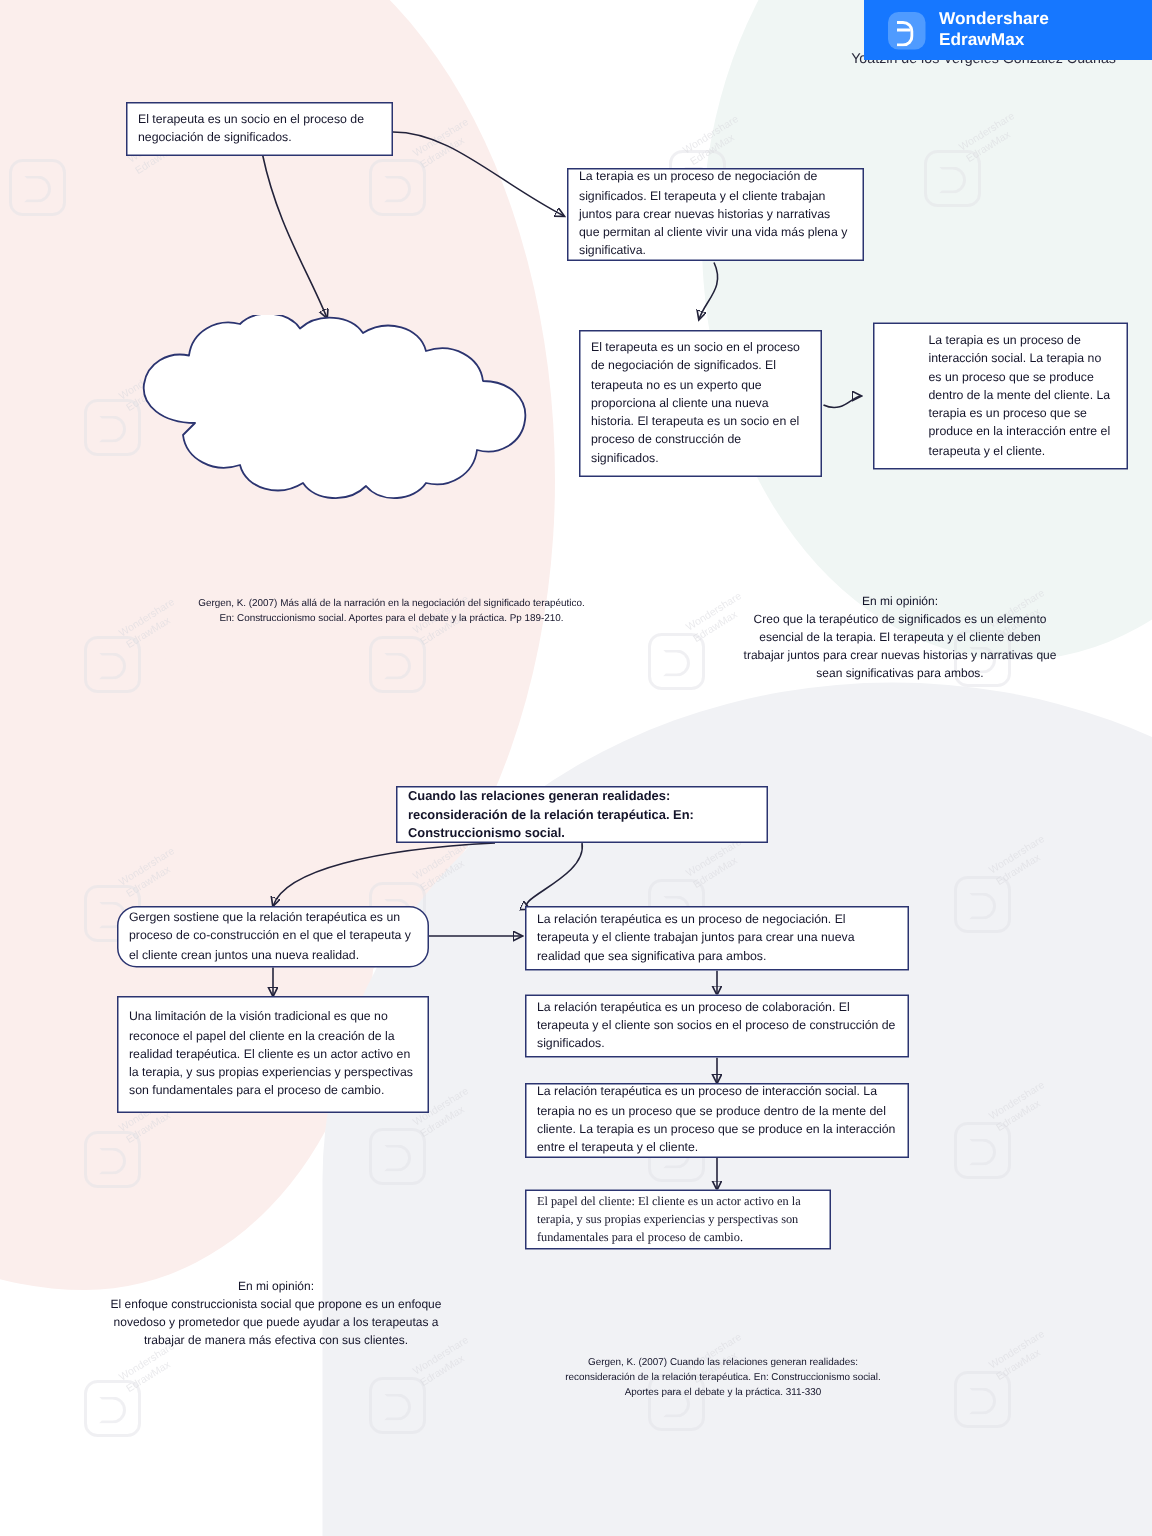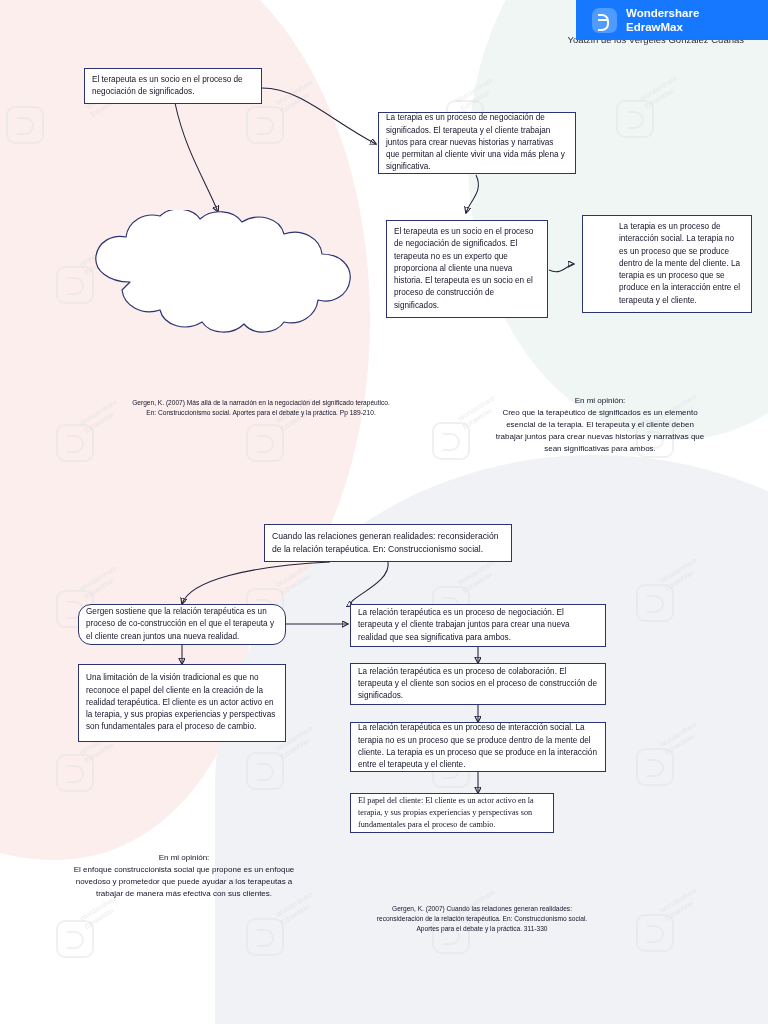--- a/index.html
+++ b/index.html
@@ -161,21 +161,21 @@
     display: flex;
     align-items: center;
     justify-content: center;
     text-align: left;
     font-size: 8.2px;
     line-height: 1.5;
     padding: 5px 7px;
     color: #14142a;
   }
   .node.bold {
-    font-weight: normal;
+    font-weight: bold;
     font-size: 8.6px;
   }
   .cloud {
     position: absolute;
     display: flex;
     align-items: center;
     justify-content: center;
     text-align: center;
     font-size: 8.2px;
     line-height: 1.55;

